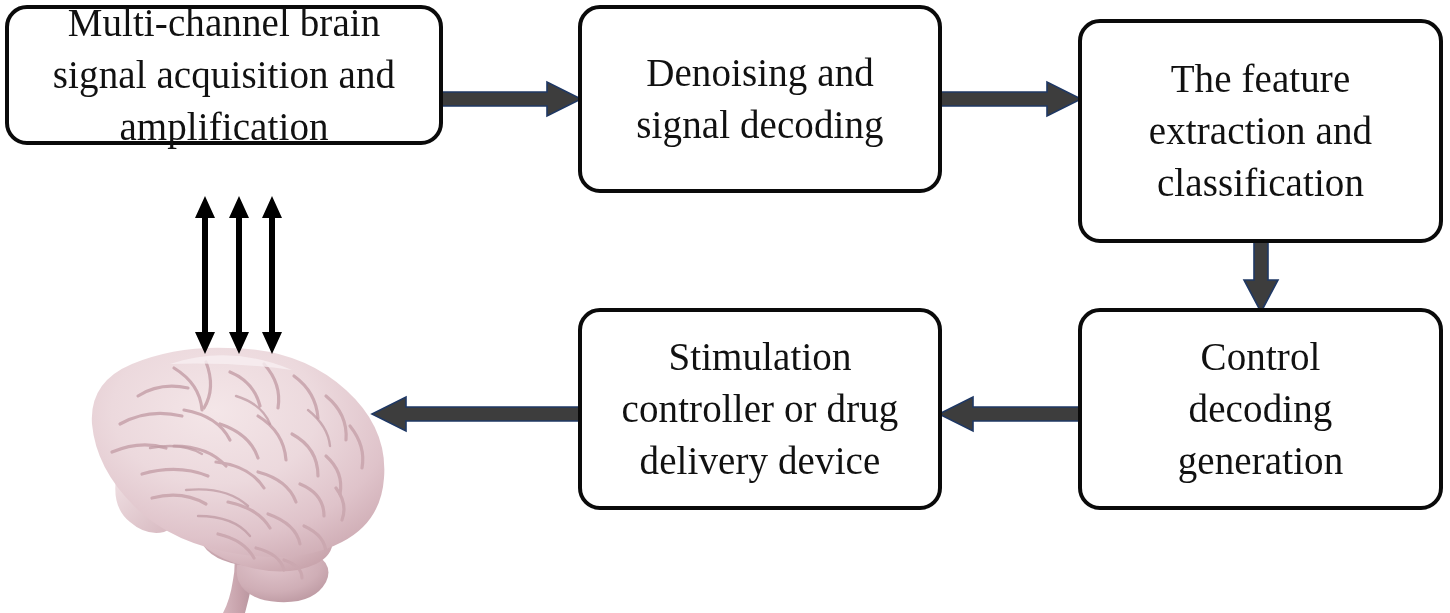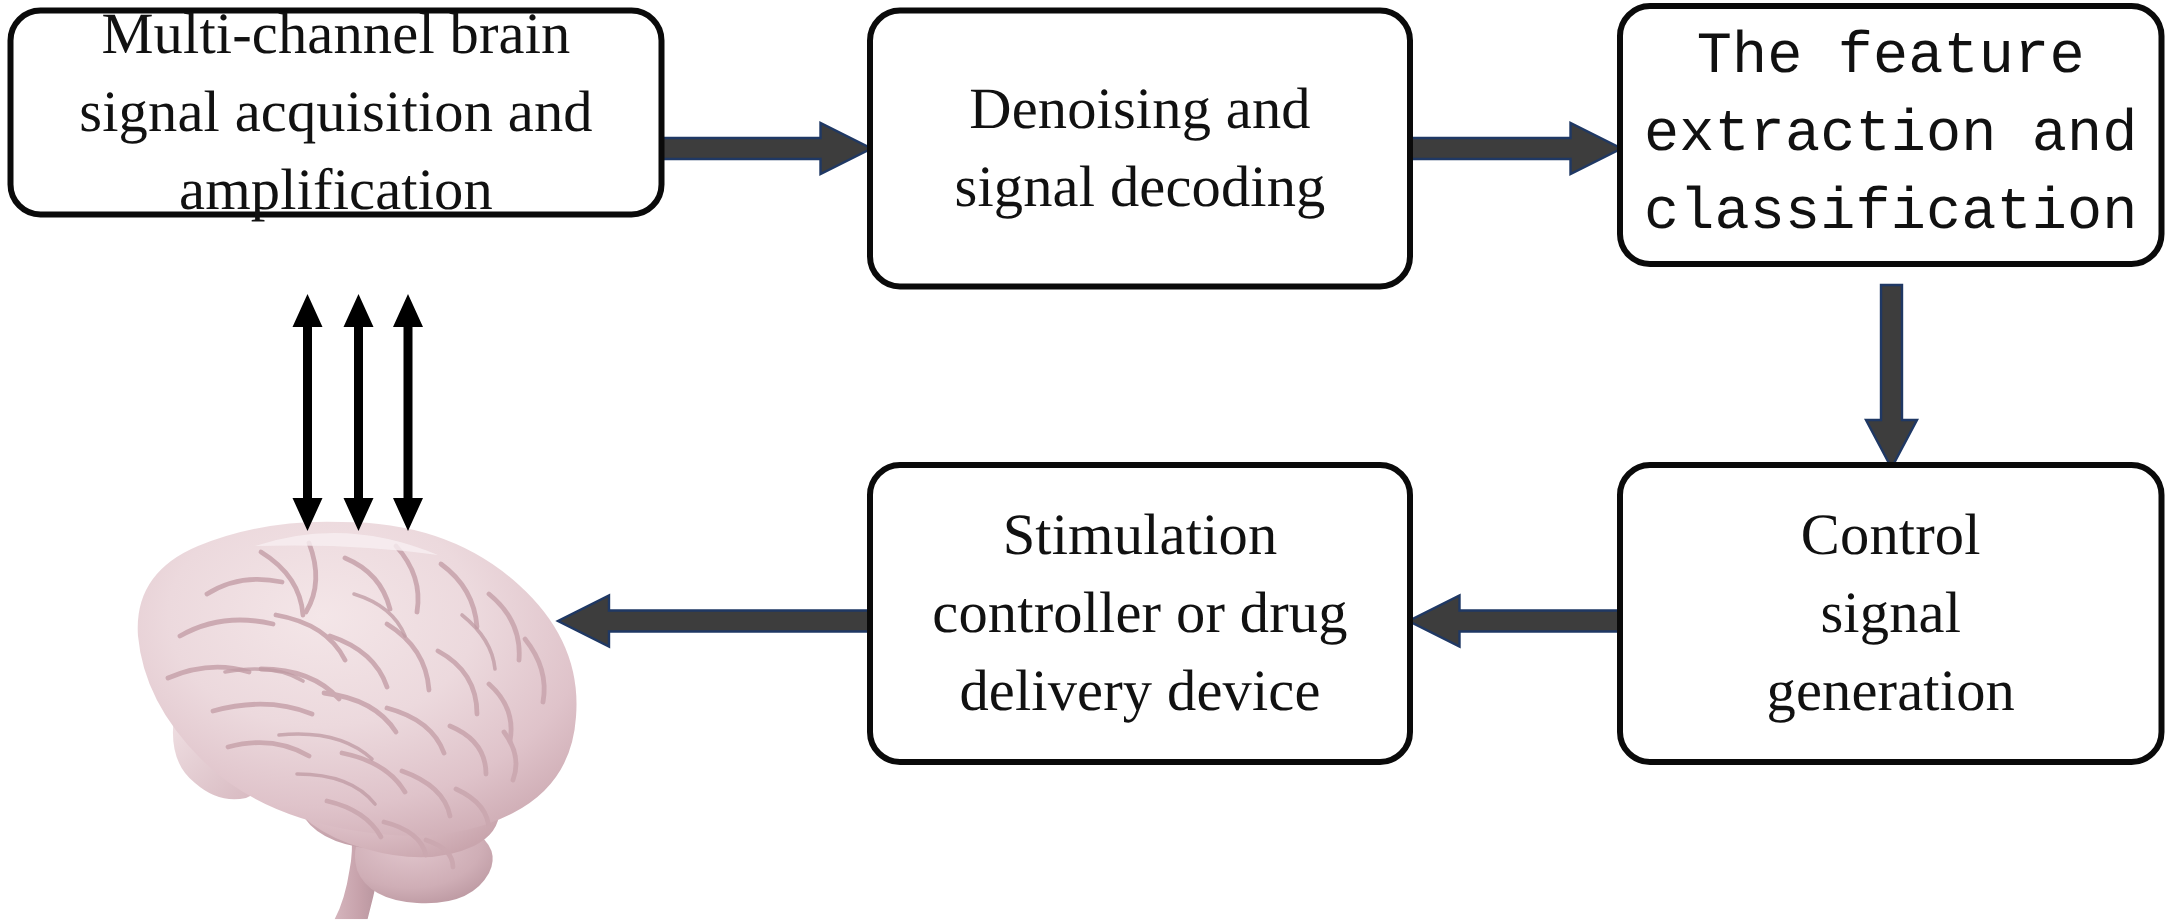--- a/index.html
+++ b/index.html
@@ -35,21 +35,21 @@
     padding: 4px 14px;
     z-index: 4;
   }
   .node .node-label {
     display: block;
     white-space: pre-line;
   }
 
   #node-acquisition { left: 5px;    top: 5px;   width: 438px; height: 140px; }
   #node-denoising   { left: 578px;  top: 5px;   width: 364px; height: 188px; justify-content: center; }
-  #node-feature     { left: 1078px; top: 2px;   width: 365px; height: 176px; font-family: Liberation Mono, monospace; }
+  #node-feature     { left: 1078px; top: 19px;   width: 365px; height: 224px; }
   #node-stimulation { left: 578px;  top: 308px; width: 364px; height: 202px; }
   #node-control     { left: 1078px; top: 308px; width: 365px; height: 202px; }
 
   
   .flow-arrow { position: absolute; z-index: 3; }
   .flow-arrow svg { display: block; overflow: visible; }
 
   #arrow-acq-to-denoise  { left: 441px;  top: 82px;  width: 140px; height: 34px; }
   #arrow-denoise-to-feat { left: 939px;  top: 82px;  width: 142px; height: 34px; }
   #arrow-feat-to-control { left: 1244px; top: 190px; width: 34px;  height: 122px; }
@@ -231,17 +231,17 @@
   </div>
 
   <div class="node" id="node-stimulation">
     <span class="node-label">Stimulation
 controller or drug
 delivery device</span>
   </div>
 
   <div class="node" id="node-control">
     <span class="node-label">Control
-signal
+decoding
 generation</span>
   </div>
 
 </div>
 
 </body></html>

